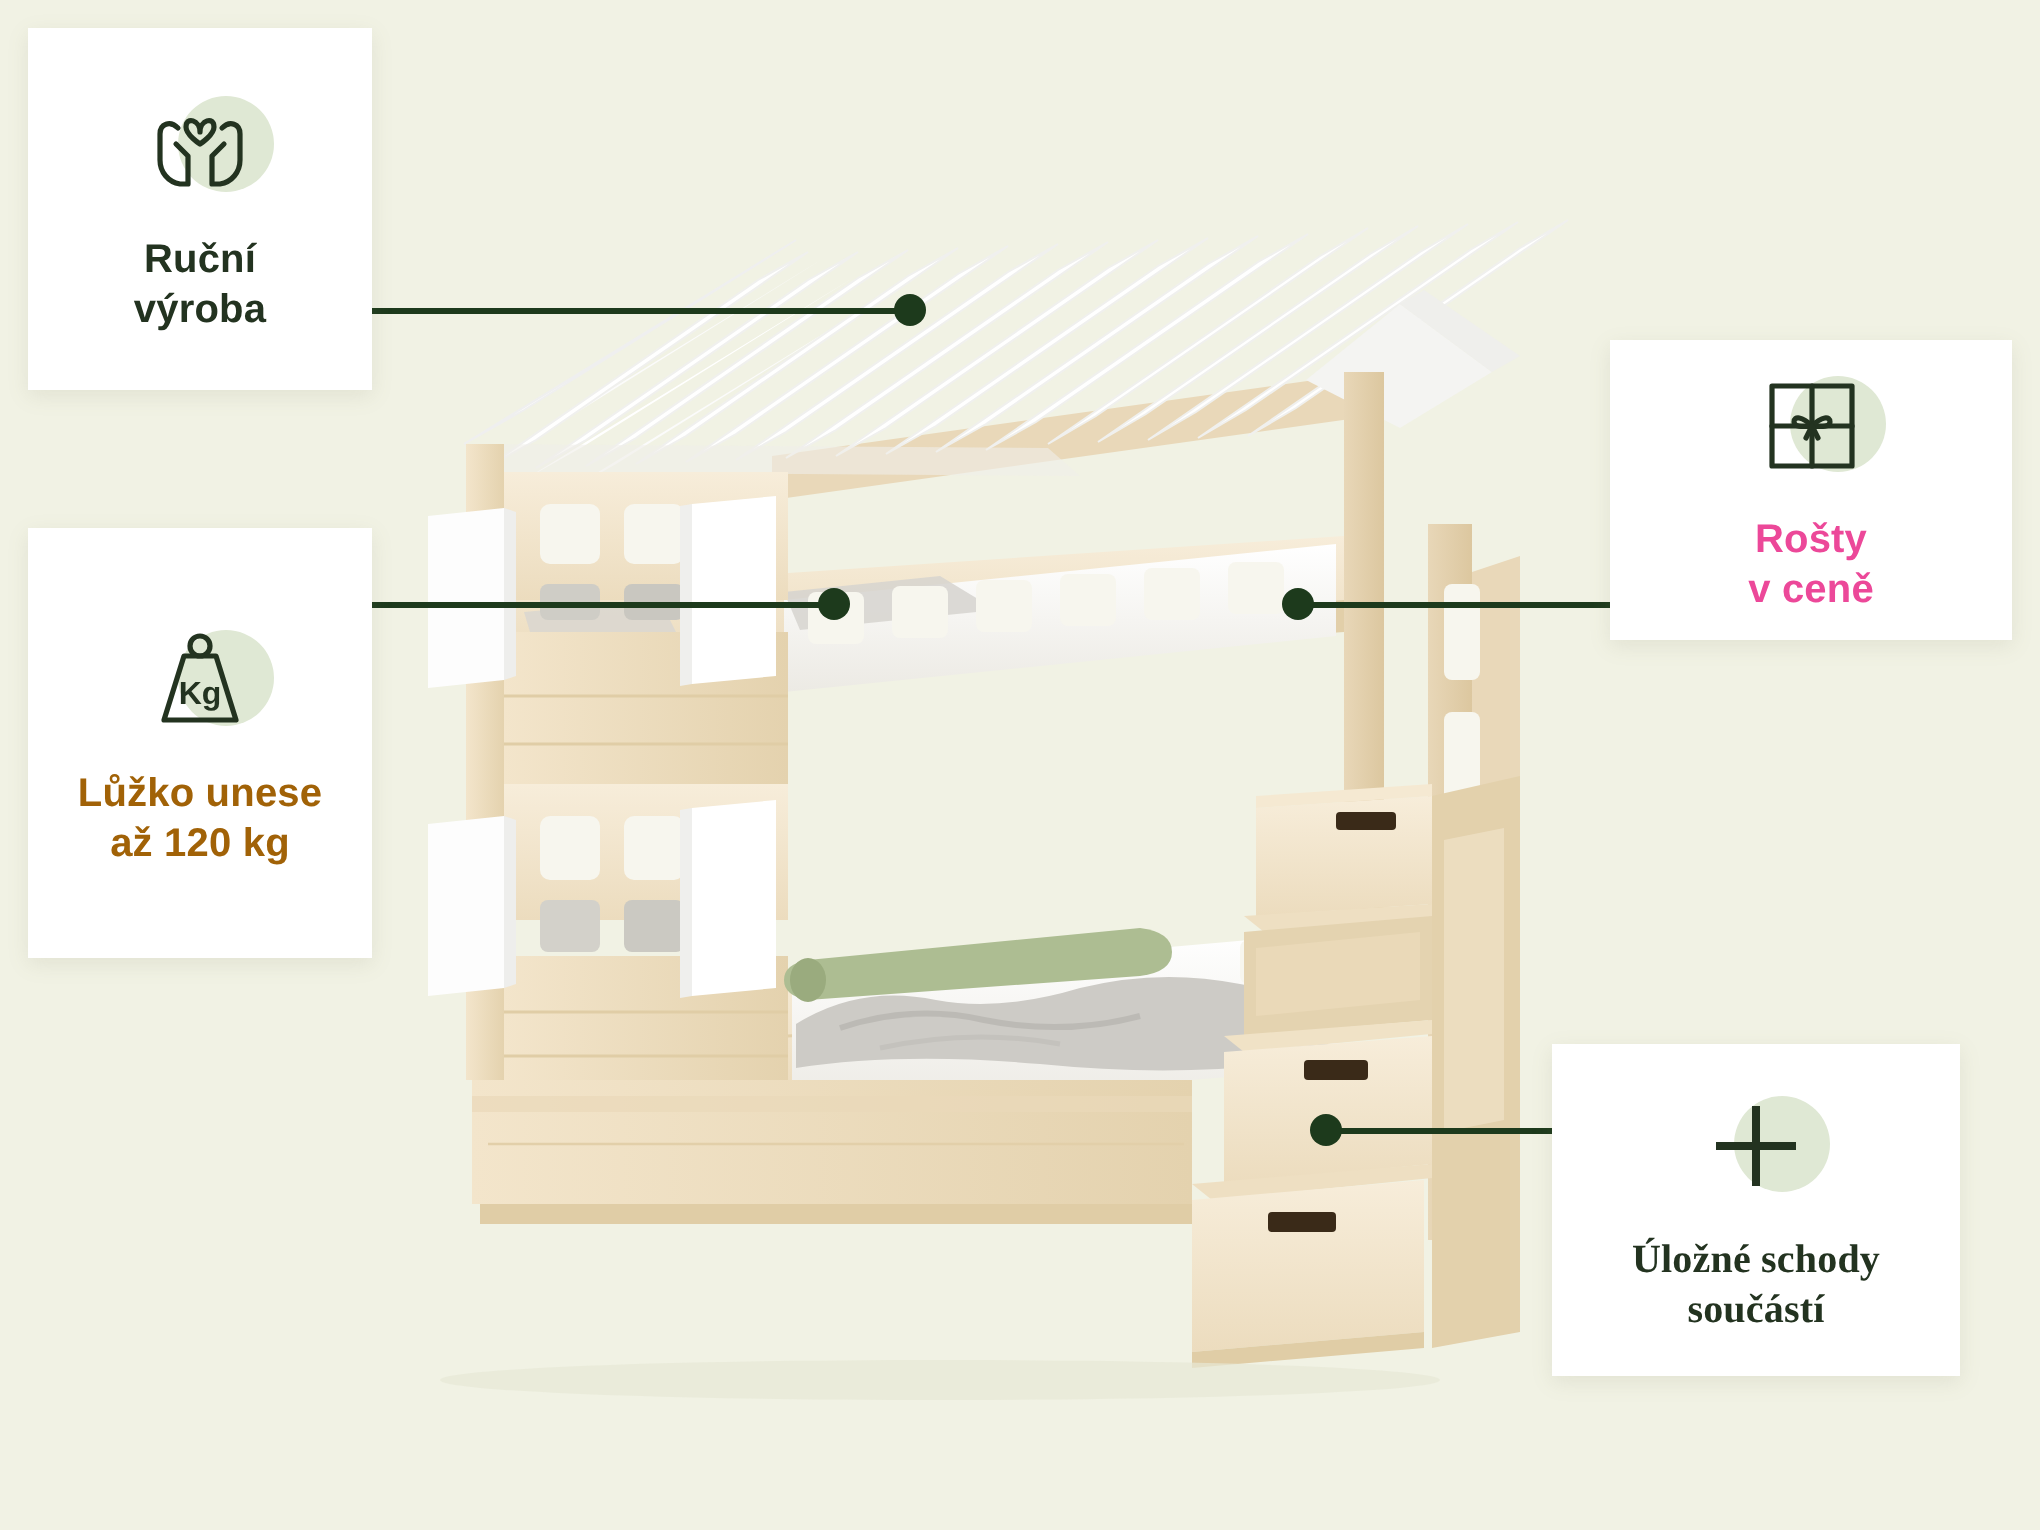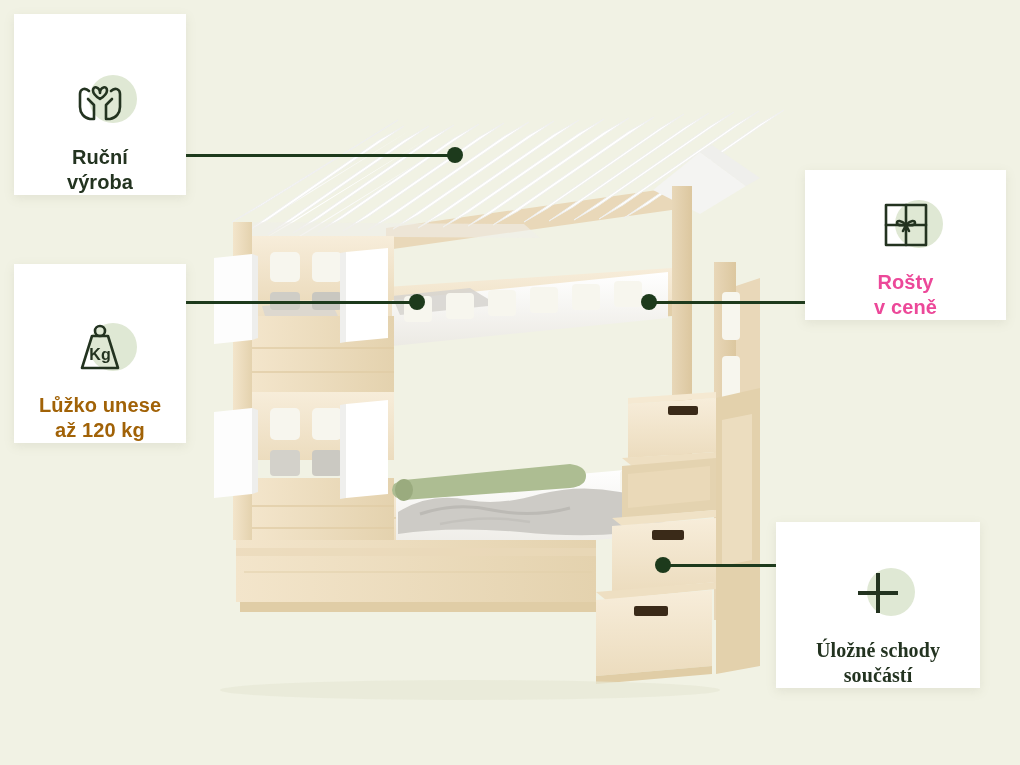--- a/index.html
+++ b/index.html
@@ -11,39 +11,39 @@
   }
   #stage{position:absolute;inset:0;width:1020px;height:765px;}
 
   
   .prod{position:absolute;left:0;top:0;width:1020px;height:765px;}
 
   
   .card{
     position:absolute;background:#ffffff;
     box-shadow:0 3px 10px rgba(120,120,90,.13);
-    display:flex;flex-direction:column;align-items:center;justify-content:flex-end;
+    display:flex;flex-direction:column;align-items:center;justify-content:center;
     z-index:40;
   }
   .card .iconwrap{
     position:relative;width:78px;height:62px;
     display:flex;align-items:center;justify-content:center;margin-bottom:14px;
   }
   .card .blob{
     position:absolute;width:48px;height:48px;border-radius:50%;
     background:#dfe8d4;right:2px;top:6px;
   }
   .card svg{position:relative;z-index:2;display:block;}
   .card .label{
     color:#233320;font-weight:bold;font-size:20px;line-height:1.25;
     text-align:center;letter-spacing:.1px;white-space:pre-line;
   }
 
   #card-handmade{left:14px;top:14px;width:172px;height:181px;}
-  #card-weight{left:14px;top:264px;width:172px;height:179px;}
+  #card-weight{left:14px;top:264px;width:172px;height:215px;}
   #card-slats{left:805px;top:170px;width:201px;height:150px;}
   #card-stairs{left:776px;top:522px;width:204px;height:166px;font-family:Liberation Serif, serif;}
 
   
   .conn{position:absolute;background:#1d3a1c;height:3px;z-index:35;}
   .dot{position:absolute;width:16px;height:16px;border-radius:50%;
        background:#1d3a1c;z-index:36;}
 
   #conn-handmade{left:172px;top:154px;width:288px;}
   #dot-handmade{left:447px;top:147px;}

